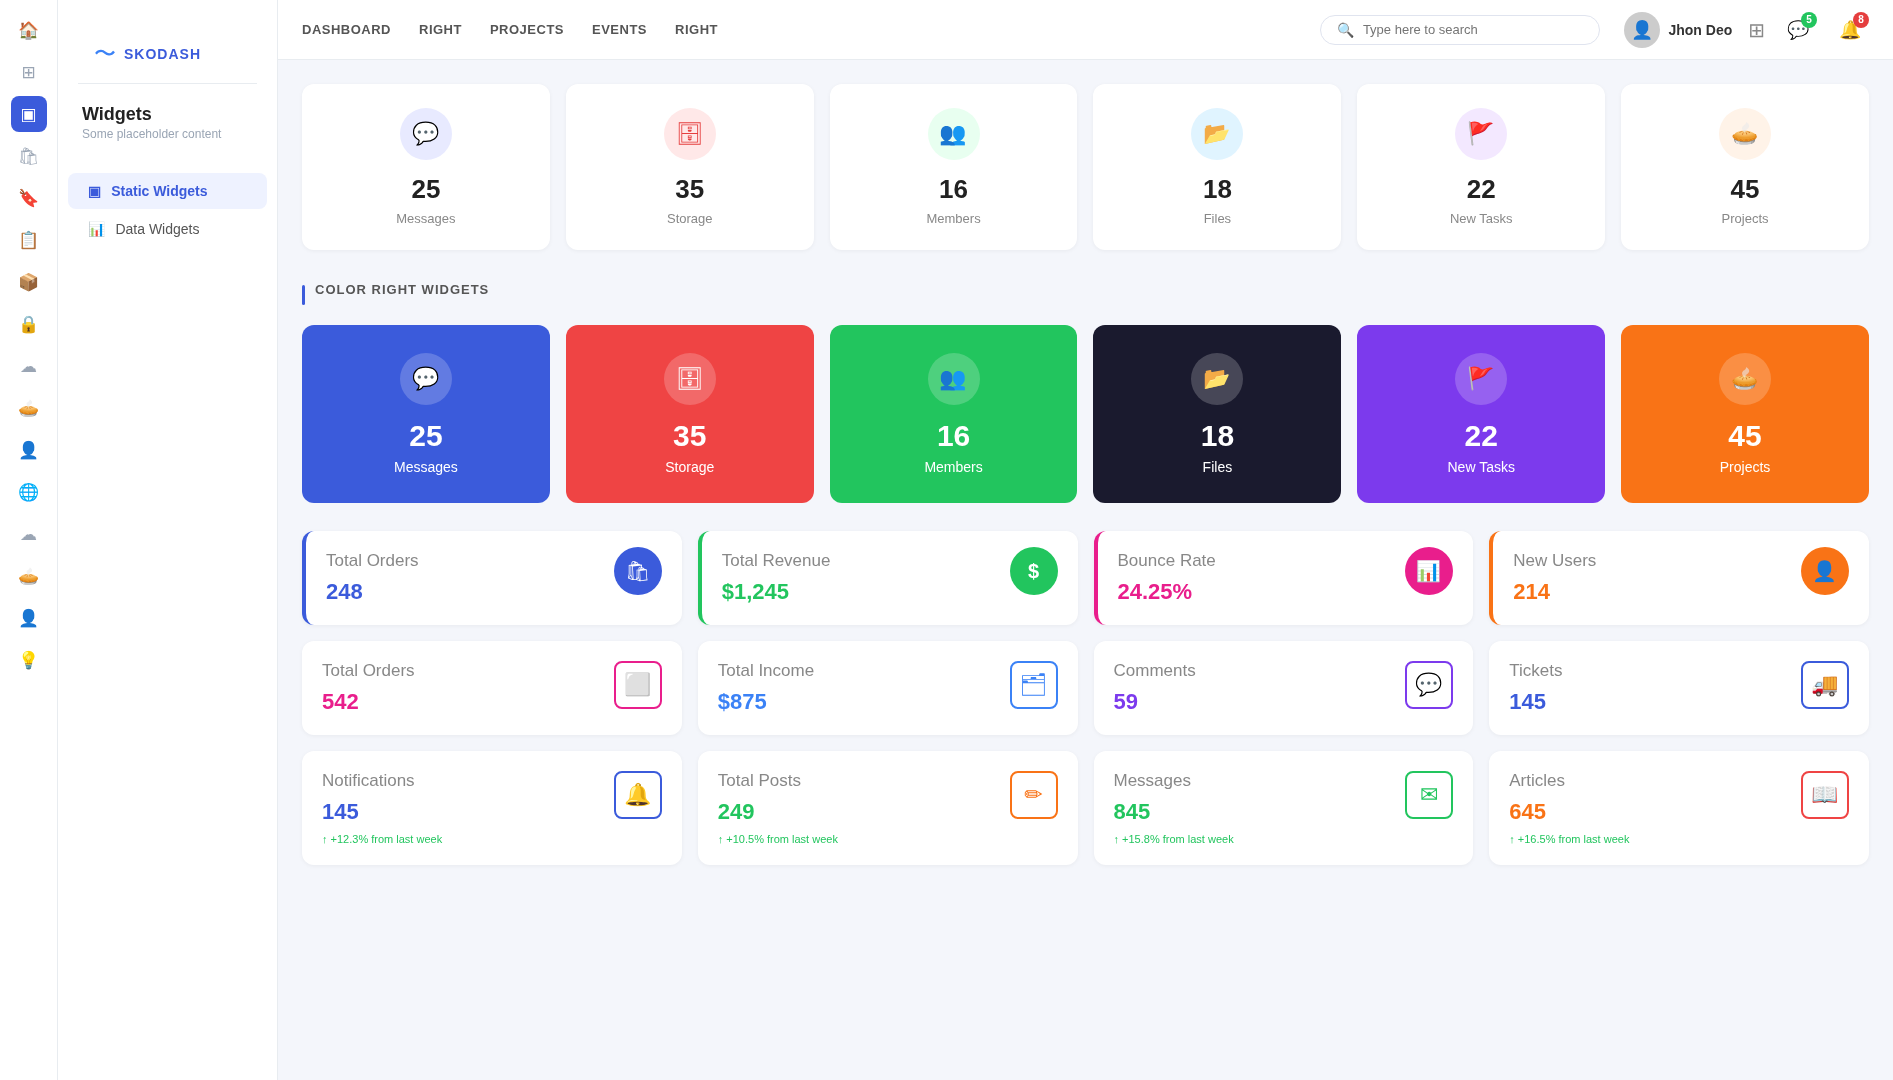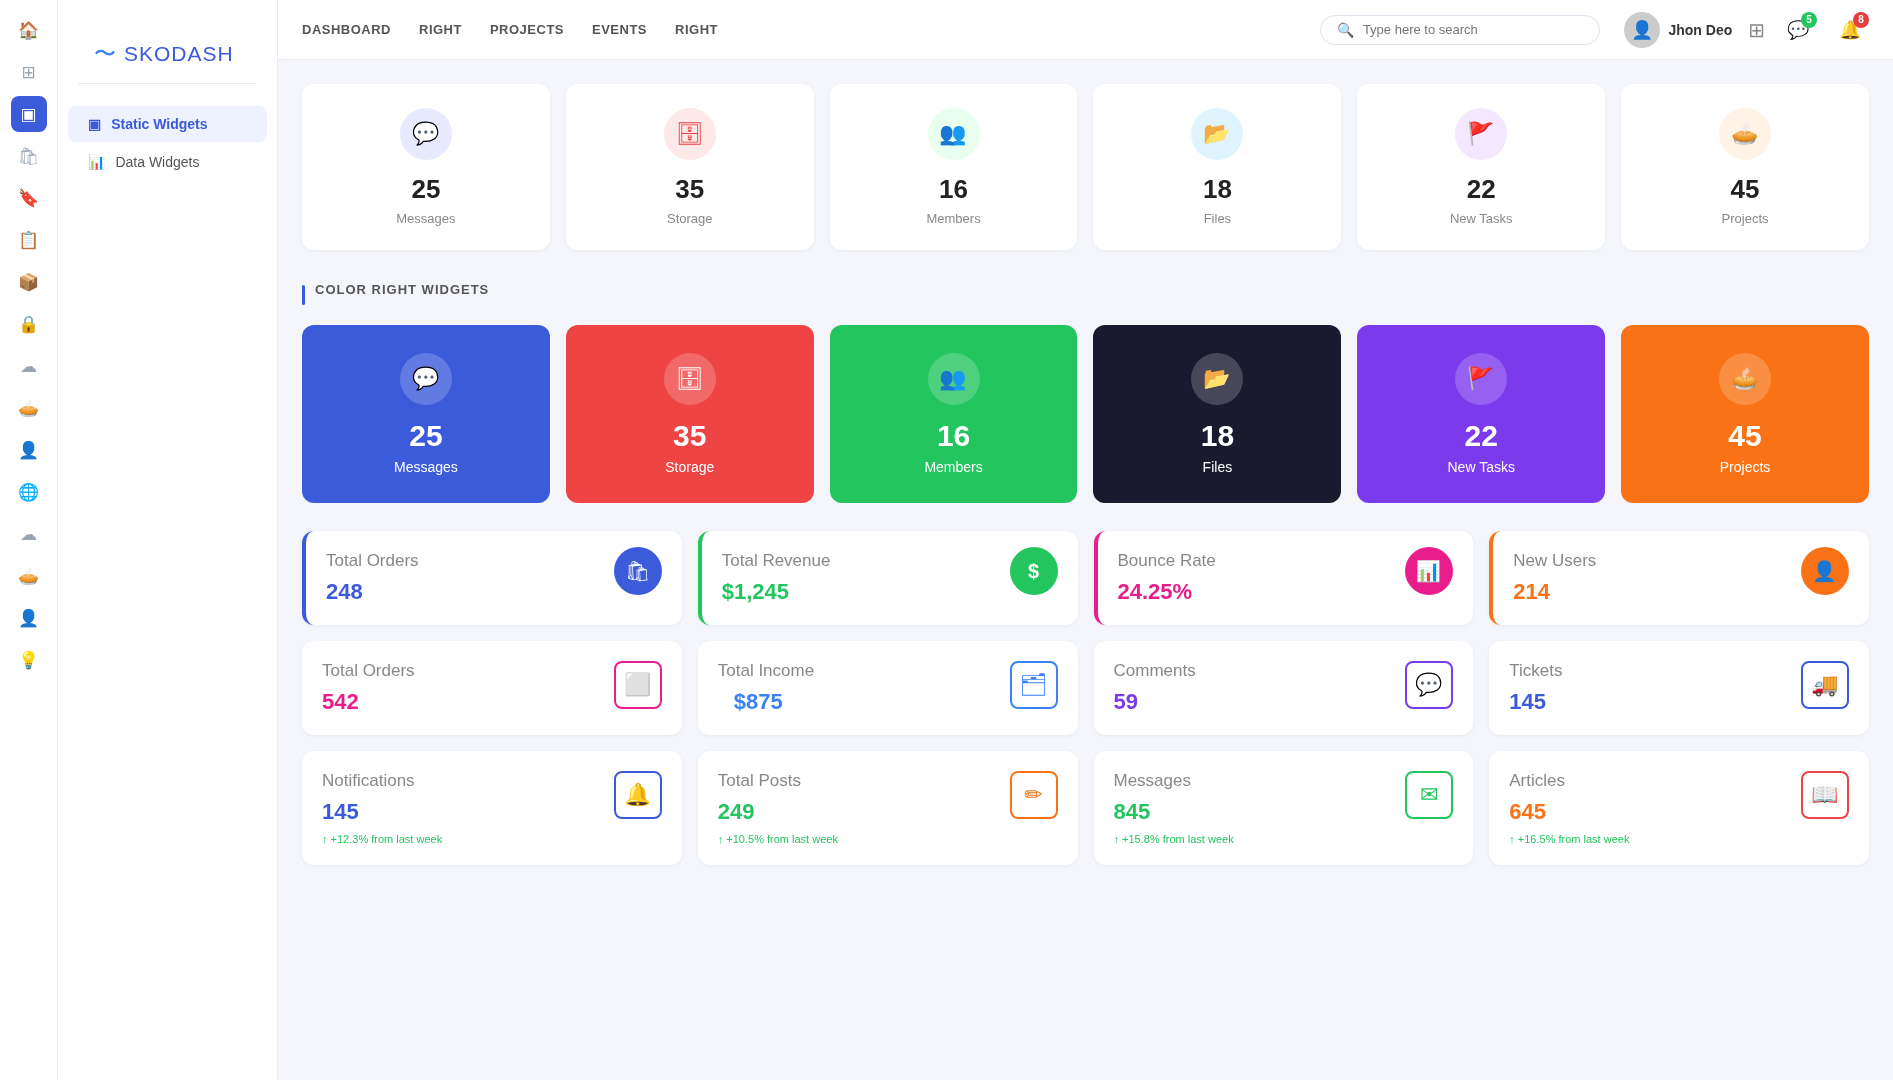--- a/index.html
+++ b/index.html
@@ -232,22 +232,26 @@
   <div class="nav-icon">🥧</div>
   <div class="nav-icon">👤</div>
   <div class="nav-icon">💡</div>
 </div>
 
 <div class="sidebar">
   <div class="sidebar-header">
     <div class="topnav" style="height:60px;padding:0 16px;border-bottom:1px solid #e8ecf0;margin-bottom:0;">
       <div class="logo-area">
         <span style="color:#3b82f6;font-size:22px;">〜</span>
-        <span style="font-size:21px;font-weight:400;color:#3b5bdb;letter-spacing:1px;">SKODASH</span>
-      </div>
+        <span style="font-size:14px;font-weight:700;color:#3b5bdb;letter-spacing:1px;">SKODASH</span>
+      </div>
+    </div>
+    <div style="padding:20px 4px 10px 4px;">
+      <div class="sidebar-title">Widgets</div>
+      <div class="sidebar-sub">Some placeholder content</div>
     </div>
   </div>
   <div class="sidebar-item active">
     <span>▣</span>
     <span>Static Widgets</span>
   </div>
   <div class="sidebar-item">
     <span>📊</span>
     <span>Data Widgets</span>
   </div>
@@ -416,21 +420,21 @@
             <div class="card-value color-pink">542</div>
           </div>
           <div style="width:48px;height:48px;border-radius:8px;border:2px solid #e91e8c;display:flex;align-items:center;justify-content:center;font-size:22px;color:#e91e8c;">⬜</div>
         </div>
       </div>
 
       <div class="right-card" style="border-left:none;">
         <div class="card-top">
           <div>
             <div class="card-label">Total Income</div>
-            <div class="card-value" style="color:#3b82f6;margin-left:16px;">$875</div>
+            <div class="card-value" style="color:#3b82f6;">$875</div>
           </div>
           <div style="width:48px;height:48px;border-radius:8px;border:2px solid #3b82f6;display:flex;align-items:center;justify-content:center;font-size:22px;color:#3b82f6;">🗂</div>
         </div>
       </div>
 
       <div class="right-card" style="border-left:none;">
         <div class="card-top">
           <div>
             <div class="card-label">Comments</div>
             <div class="card-value color-purple">59</div>

